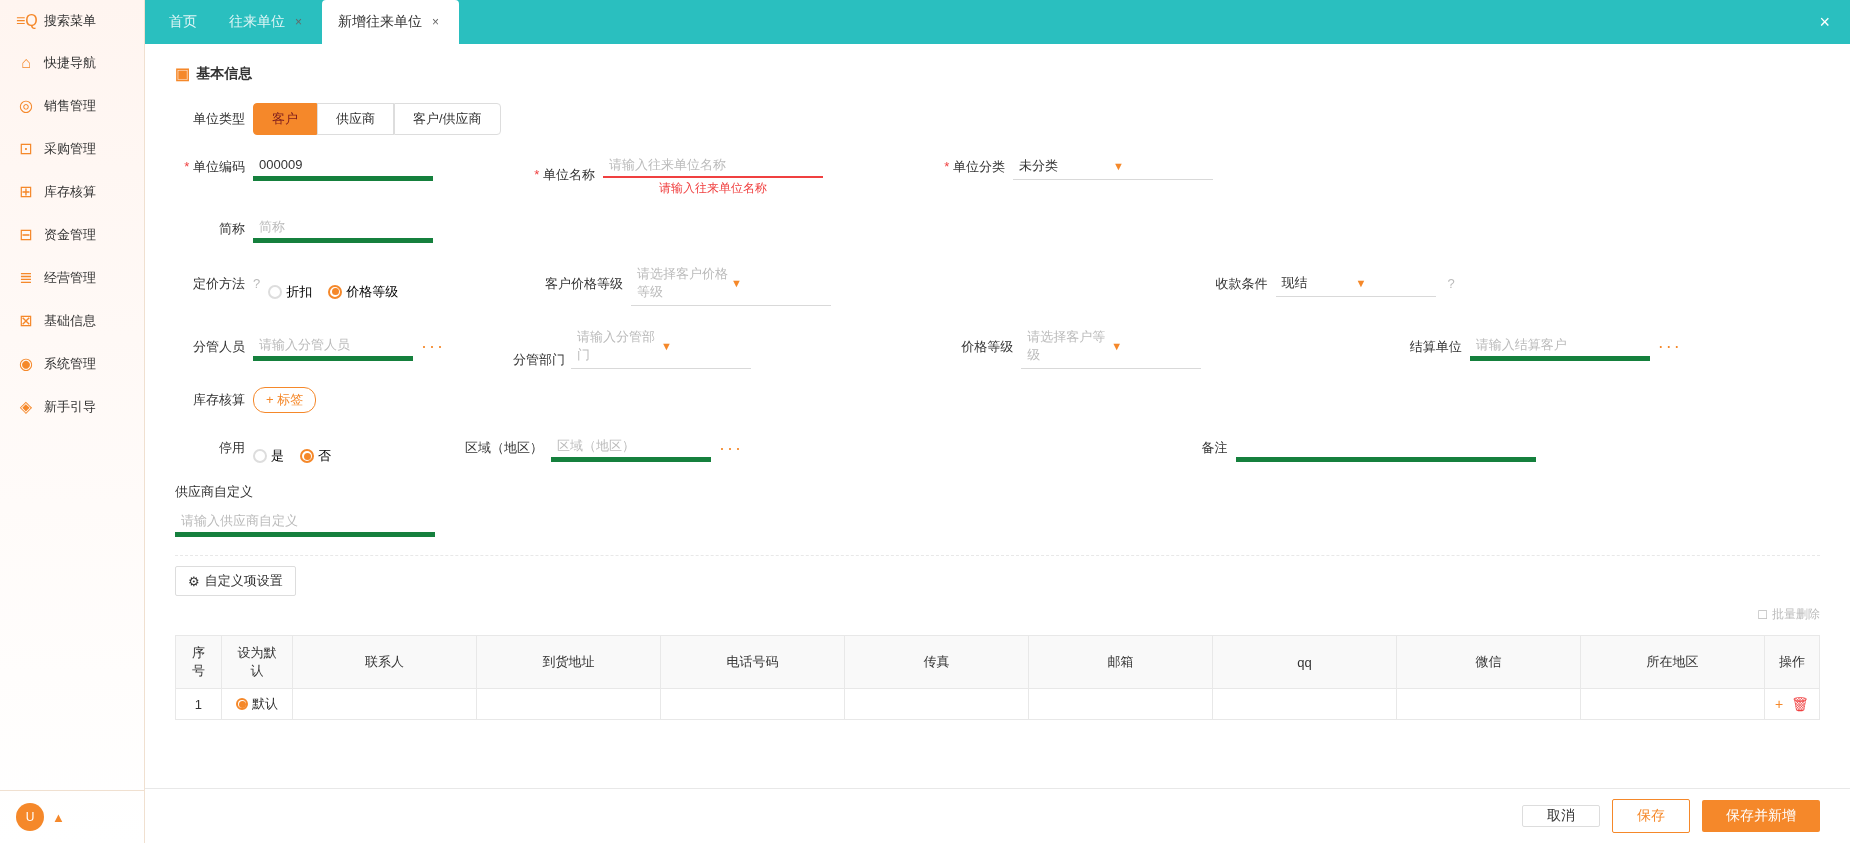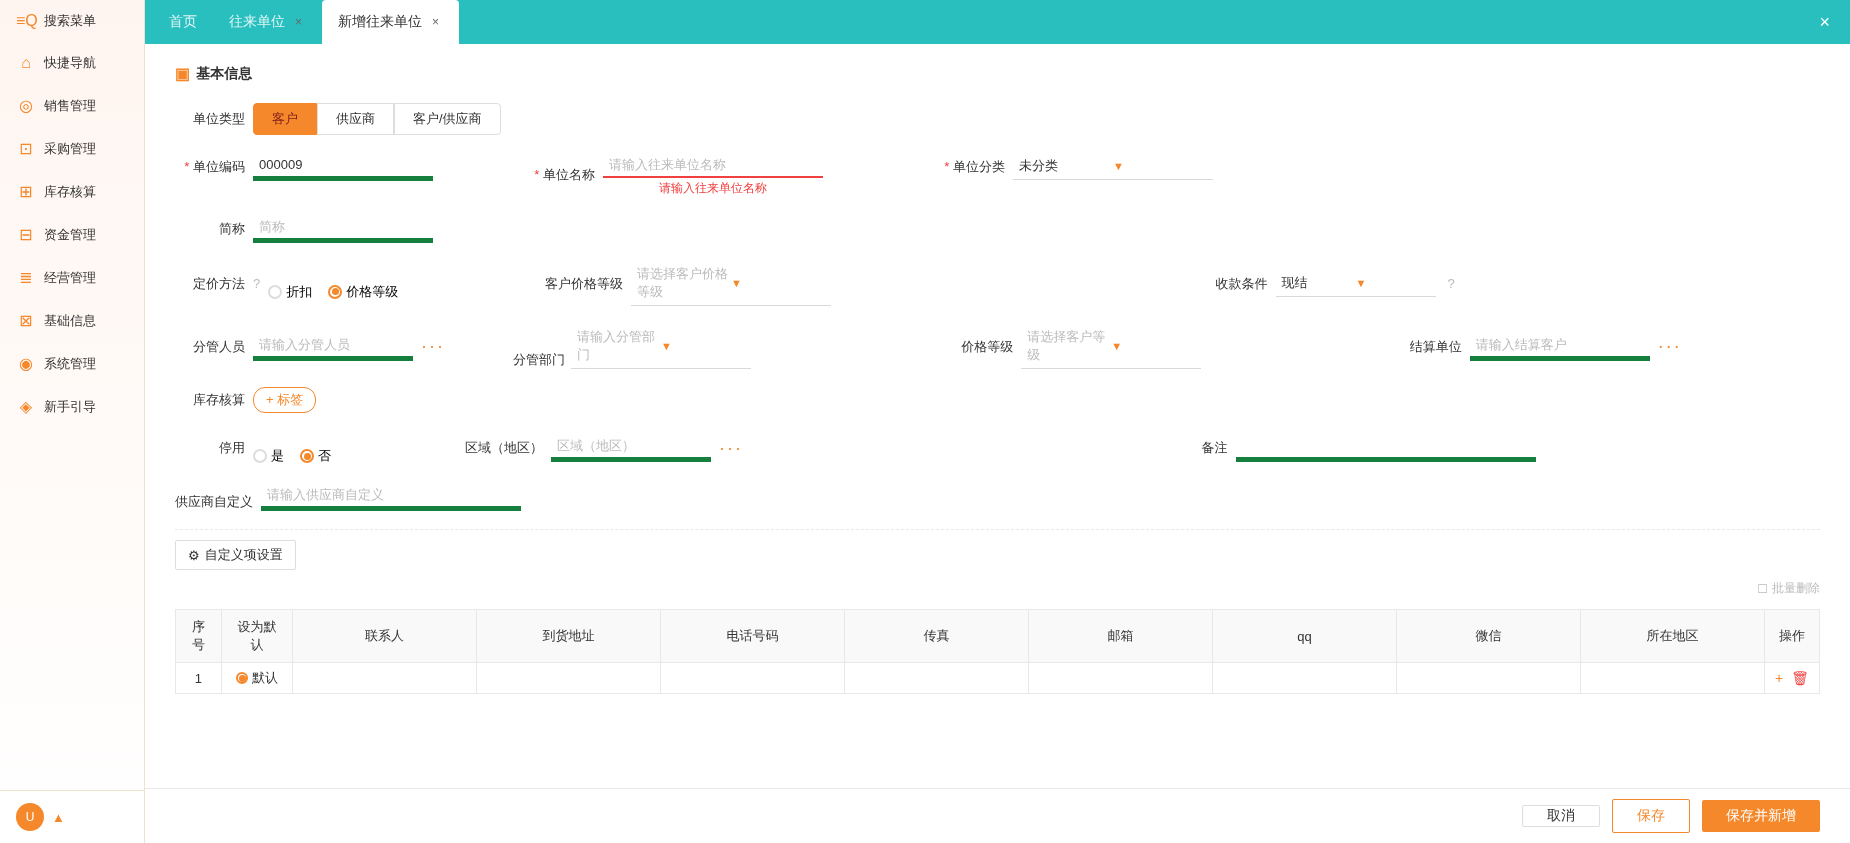--- a/index.html
+++ b/index.html
@@ -479,21 +479,21 @@
           <input class="form-input" type="text" placeholder="区域（地区）" style="width: 160px;">
           <span class="more-dots">···</span>
         </div>
         <div class="form-field" style="margin-left:30px; align-items:center;">
           <span class="form-label">备注</span>
           <input class="form-input" type="text" style="width: 300px;">
         </div>
       </div>
 
       <div class="form-row" style="align-items:center;">
-        <div class="form-field" style="align-items:flex-end;">
+        <div class="form-field" style="align-items:flex-start;flex-direction:column;">
           <span class="form-label">供应商自定义</span>
           <input class="form-input" type="text" placeholder="请输入供应商自定义" style="width: 260px;">
         </div>
       </div>
 
       <hr class="form-divider">
 
       <div style="margin: 10px 0;">
         <button class="custom-settings-btn">
           <span>⚙</span>

